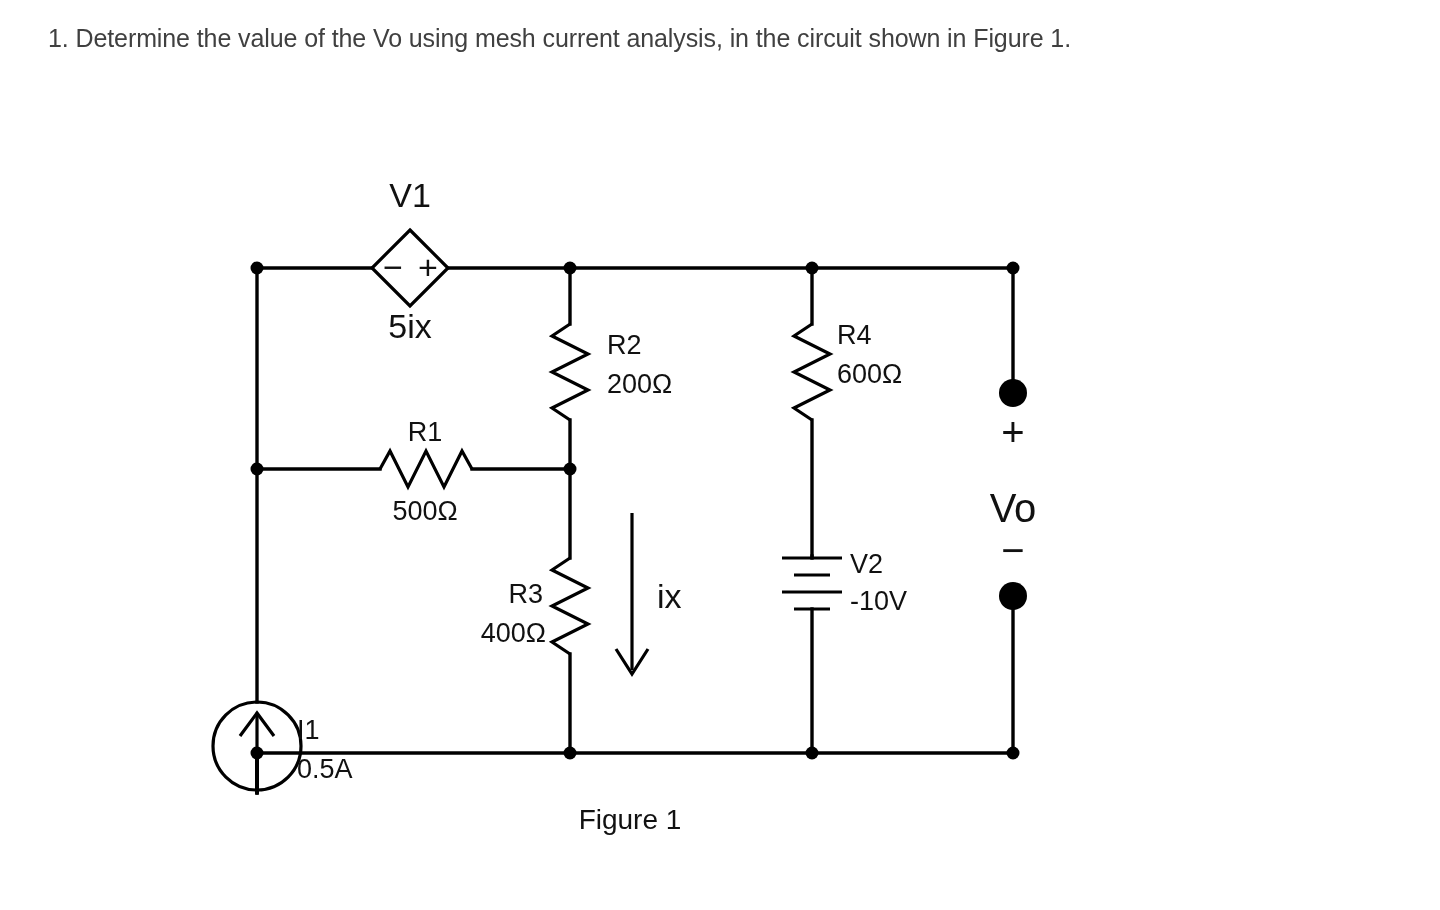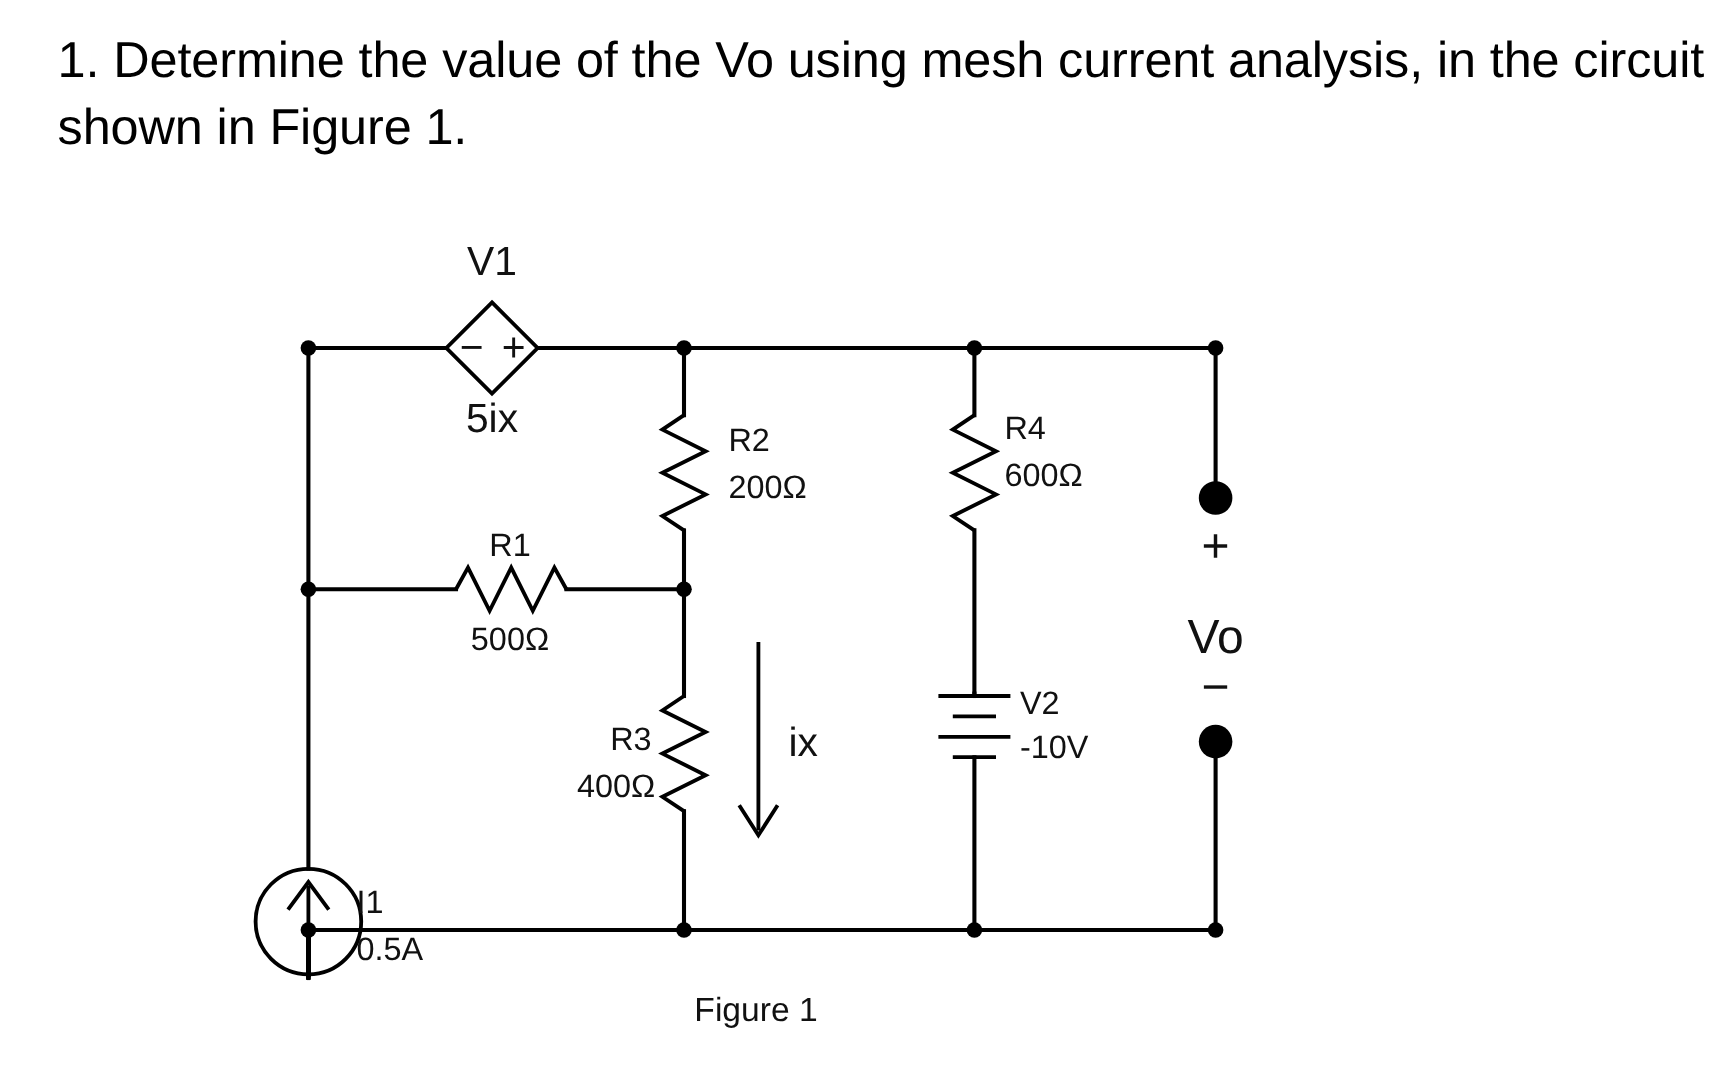--- a/index.html
+++ b/index.html
@@ -13,29 +13,29 @@
     font-family: "Liberation Sans", sans-serif;
     color: #1a1a1a;
     overflow: hidden;
     position: relative;
   }
   #question-text {
     position: absolute;
     left: 48px;
     top: 22px;
     width: 1380px;
-    font-size: 42px;
+    font-size: 25px;
     line-height: 1.33;
-    color: #000000;
+    color: #404040;
     letter-spacing: -0.1px;
   }
   #circuit-figure {
     position: absolute;
     left: 0;
-    top: 168px;
+    top: 146px;
     width: 1322px;
     height: 730px;
   }
   svg text {
     font-family: "Liberation Sans", sans-serif;
     fill: #111111;
   }
   .lbl      { font-size: 27px; }
   .lbl-big  { font-size: 34px; }
   .lbl-cap  { font-size: 28px; }

